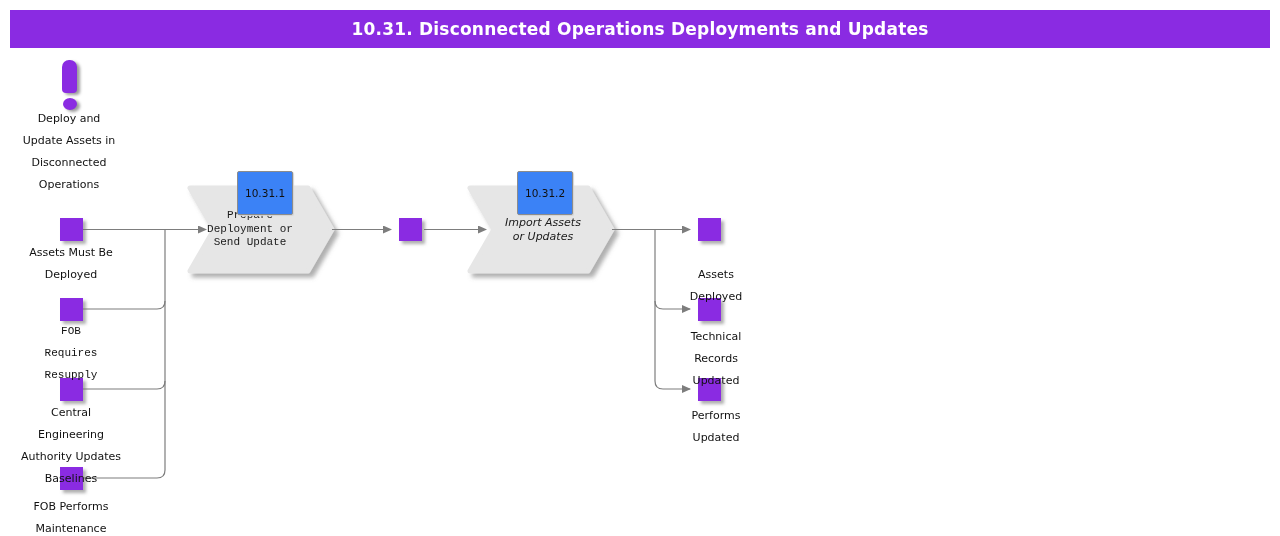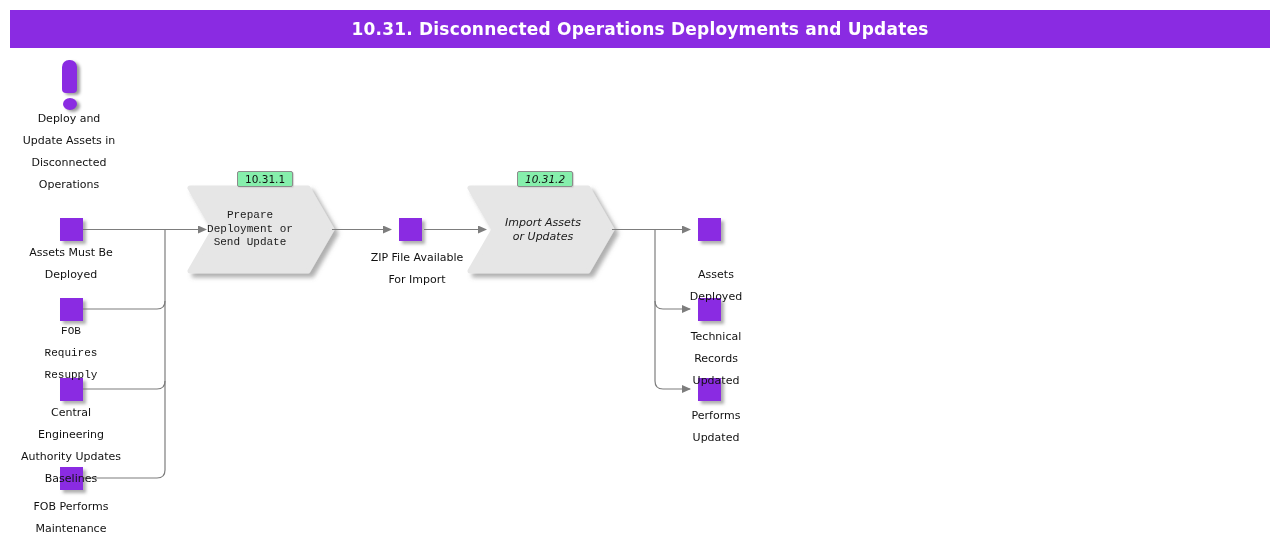--- a/index.html
+++ b/index.html
@@ -45,26 +45,26 @@
   .chev-text {
     z-index: 3;
     display: flex; align-items: center; justify-content: center;
     font-size: 11px; line-height: 13.5px; color: #1a1a1a;
     text-align: center; white-space: pre-line;
   }
 
   
   .badge {
     z-index: 4;
-    background: #86efac;
+    background: #3b82f6;
     border: 1px solid #8c8c8c;
     border-radius: 2px;
     box-shadow: 1px 1px 1px #d4d4d4;
     font-size: 10.5px; line-height: 13px; color: #111;
-    padding: 0 7px; height: 14px;
+    padding: 14px 7px; height: 14px;
     display: flex; align-items: center; justify-content: center;
   }
 
   
   #annotation-icon { left: 62px; top: 59px; width: 16px; height: 53px;
     filter: drop-shadow(3px 2px 1.5px #9b9b9b); z-index: 2; }
   #annotation-icon .excl-bar {
     position: absolute; left: 0; top: 1px; width: 15px; height: 33px;
     background: #8A2BE2; border-radius: 7px 7px 4px 4px;
   }
@@ -136,24 +136,22 @@
   <div class="abs sq" style="left:60px; top:467px;"></div>
   <div class="abs lbl" style="left:1px; top:496px; width:140px;">FOB Performs
 Maintenance</div>
 
   <div class="abs badge" style="left:237px; top:171px;">10.31.1</div>
   <div class="abs chev-text" style="left:190px; top:188px; width:120px; height:83px;font-family:Liberation Mono, monospace;">Prepare
 Deployment or
 Send Update</div>
 
   <div class="abs sq" style="left:399px; top:218px;"></div>
-  <div class="abs lbl" style="left:342px; top:247px; width:150px;">ZIP File Available
-For Import</div>
 
-  <div class="abs badge" style="left:517px; top:171px;font-style:italic;">10.31.2</div>
+  <div class="abs badge" style="left:517px; top:171px;">10.31.2</div>
   <div class="abs chev-text" style="left:483px; top:188px; width:120px; height:83px;font-style:italic;">Import Assets
 or Updates</div>
 
   <div class="abs sq" style="left:698px; top:218px;"></div>
   <div class="abs lbl" style="left:646px; top:250px; width:140px;margin-top:14px;">Assets
 Deployed</div>
 
   <div class="abs sq" style="left:698px; top:298px;"></div>
   <div class="abs lbl" style="left:646px; top:326px; width:140px;">Technical
 Records

